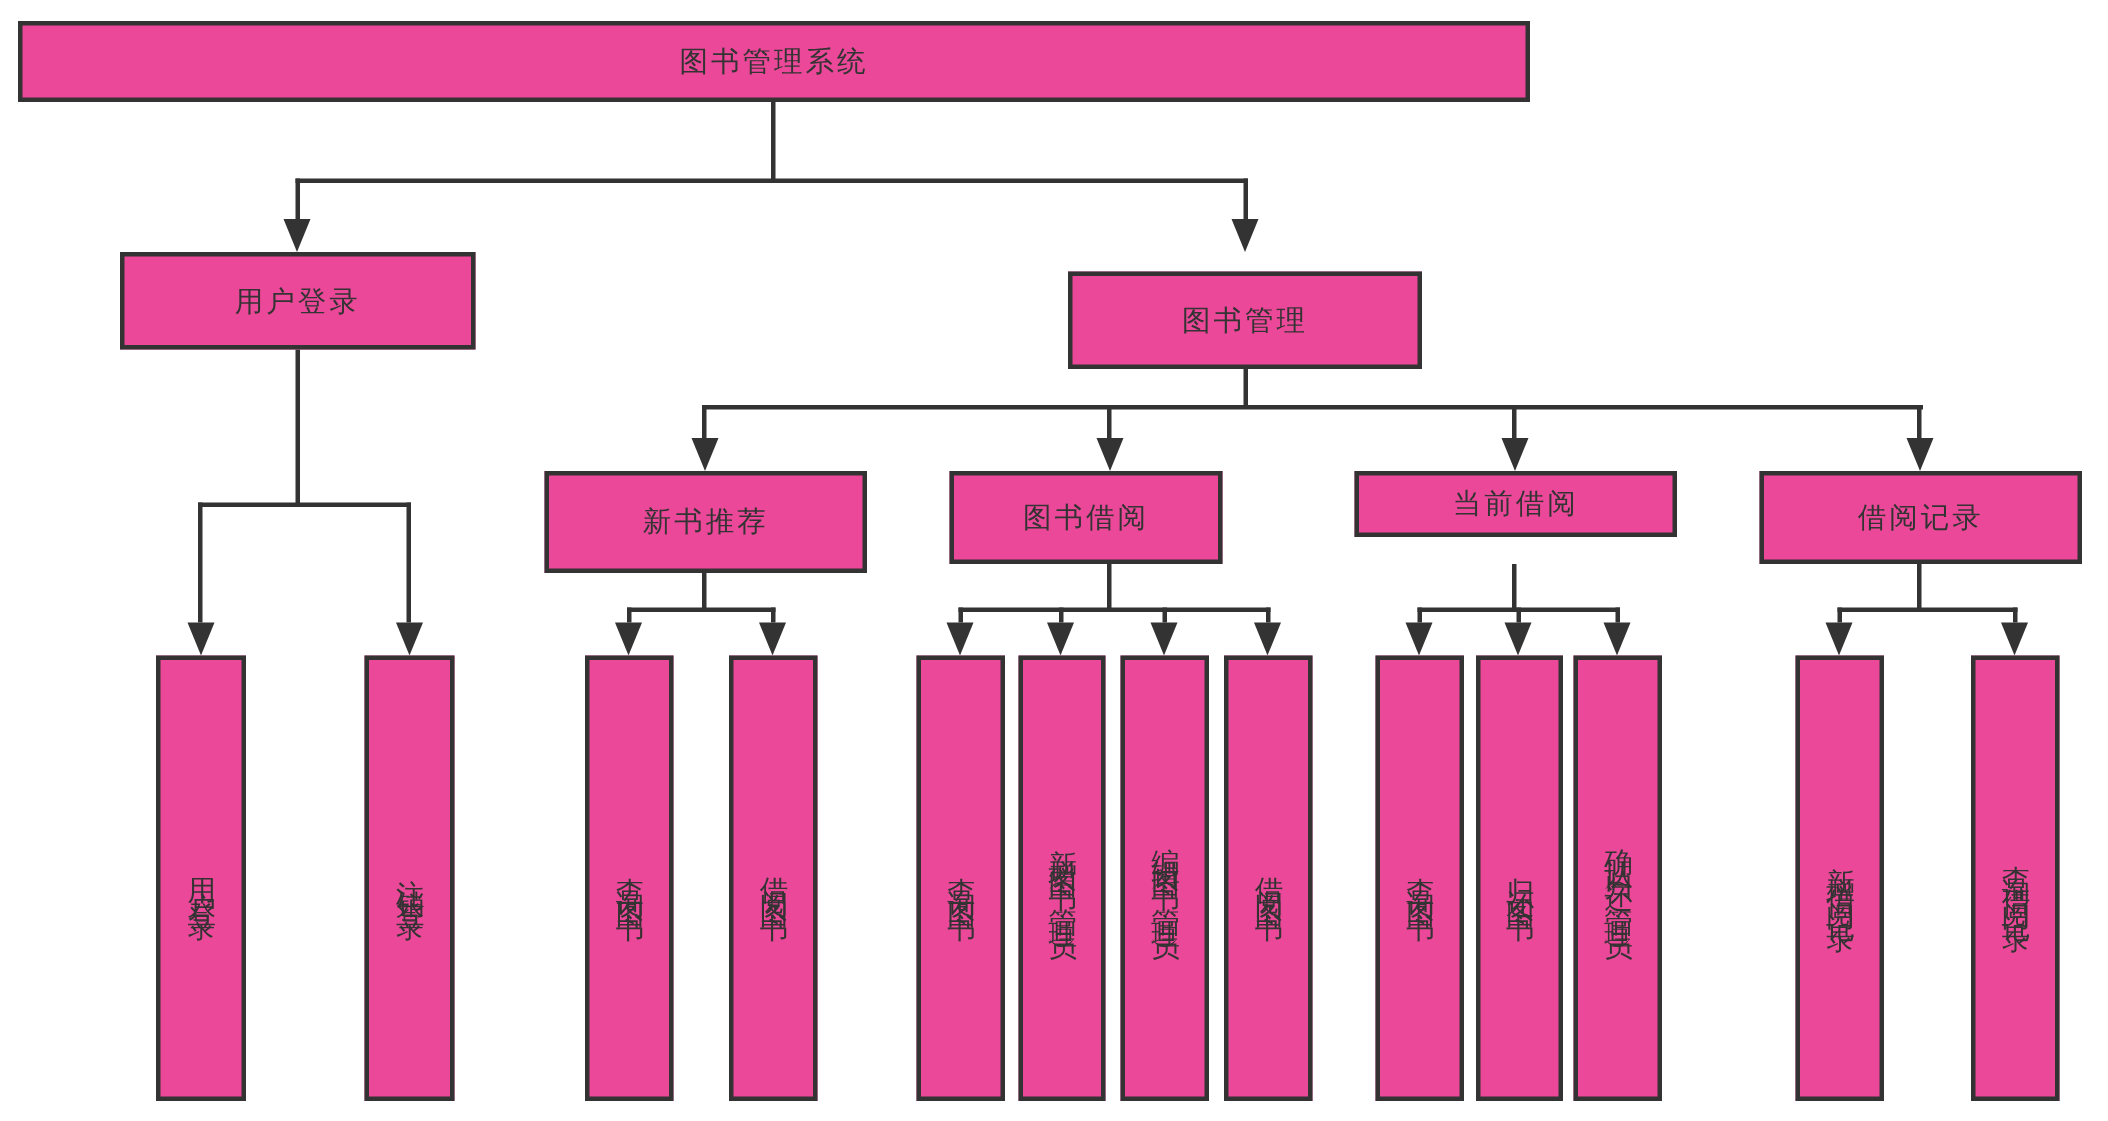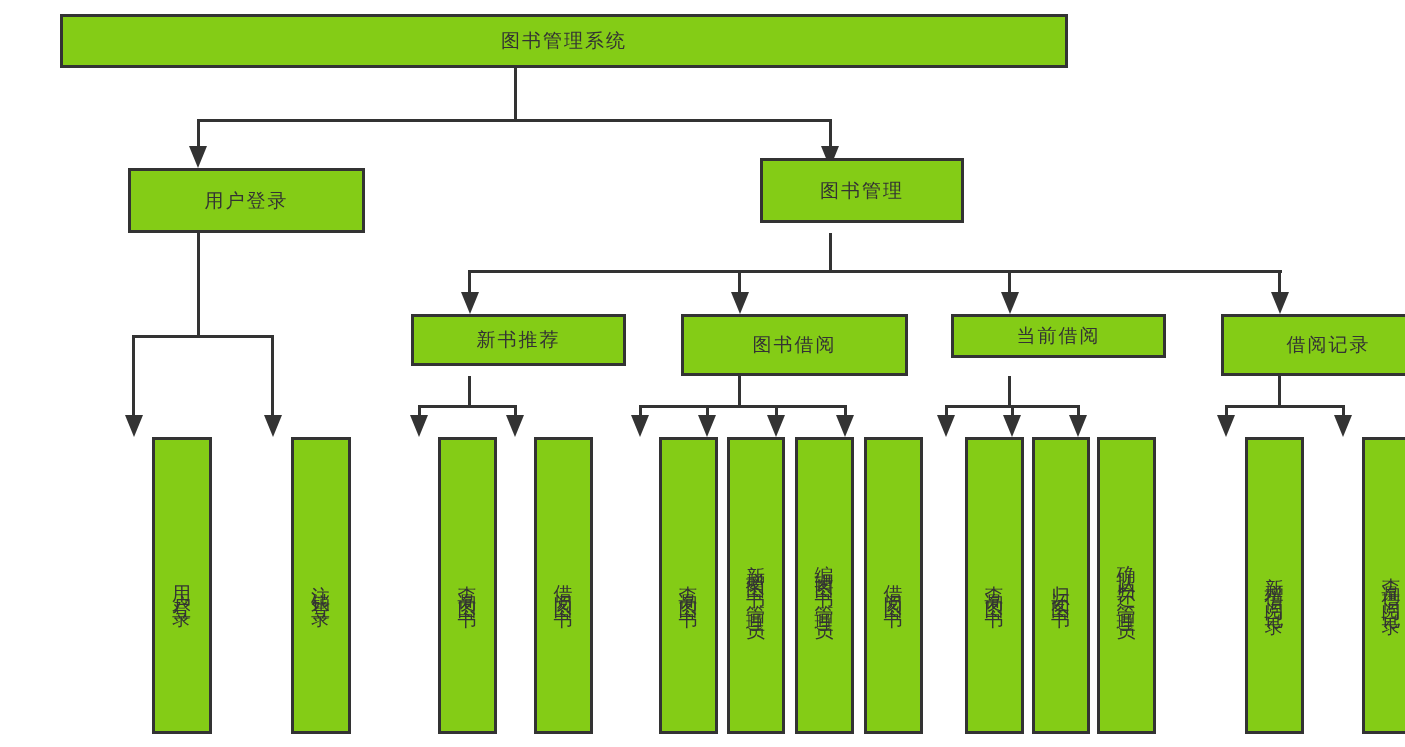--- a/index.html
+++ b/index.html
@@ -3,23 +3,23 @@
 <meta charset="utf-8">
 <style>
   html,body{margin:0;padding:0;background:#fff;}
   .canvas{
     position:relative;width:1405px;height:747px;background:#fff;
     font-family:"Liberation Sans",sans-serif;overflow:hidden;
     color:var(--text,#333333);
   }
   .box{
     position:absolute;box-sizing:border-box;
-    border:3px solid var(--line,#333333);background:#84cc16;
+    border:3px solid var(--line,#333333);background:#ec4899;
     display:flex;align-items:center;justify-content:center;
-    font-size:19px;color:var(--text,#333333);margin-left:48px;
+    font-size:19px;color:var(--text,#333333);
   }
   .h{letter-spacing:2px;}
   .v{
     writing-mode:vertical-rl;text-orientation:mixed;
     letter-spacing:8px;line-height:1;font-size:19px;
   }
   .hline,.vline{position:absolute;background:var(--line,#333333);}
   .hline{height:3px;}
   .vline{width:3px;}
   .arrow{
@@ -93,24 +93,24 @@
   <div class="vline" style="left:1278px;top:376px;height:31px"></div>
   <div class="hline" style="left:1225px;top:405px;width:120px"></div>
   <div class="vline" style="left:1225px;top:405px;height:10px"></div>
   <div class="arrow" style="left:1217px;top:415px"></div>
   <div class="vline" style="left:1342px;top:405px;height:10px"></div>
   <div class="arrow" style="left:1334px;top:415px"></div>
 
   <div class="box h" style="left:12px;top:14px;width:1008px;height:54px">图书管理系统</div>
 
   <div class="box h" style="left:80px;top:168px;width:237px;height:65px">用户登录</div>
-  <div class="box h" style="left:712px;top:158px;width:204px;height:65px">图书管理</div>
+  <div class="box h" style="left:712px;top:181px;width:236px;height:65px">图书管理</div>
 
-  <div class="box h" style="left:363px;top:314px;width:215px;height:52px">新书推荐</div>
-  <div class="box h" style="left:633px;top:314px;width:227px;height:62px">图书借阅</div>
+  <div class="box h" style="left:363px;top:314px;width:215px;height:68px">新书推荐</div>
+  <div class="box h" style="left:633px;top:314px;width:182px;height:62px">图书借阅</div>
   <div class="box h" style="left:903px;top:314px;width:215px;height:44px">当前借阅</div>
   <div class="box h" style="left:1173px;top:314px;width:215px;height:62px">借阅记录</div>
 
   <div class="box v" style="left:104px;top:437px;width:60px;height:297px">用户登录</div>
   <div class="box v" style="left:243px;top:437px;width:60px;height:297px">注销登录</div>
 
   <div class="box v" style="left:390px;top:437px;width:59px;height:297px">查询图书</div>
   <div class="box v" style="left:486px;top:437px;width:59px;height:297px">借阅图书</div>
 
   <div class="box v" style="left:611px;top:437px;width:59px;height:297px">查询图书</div>

